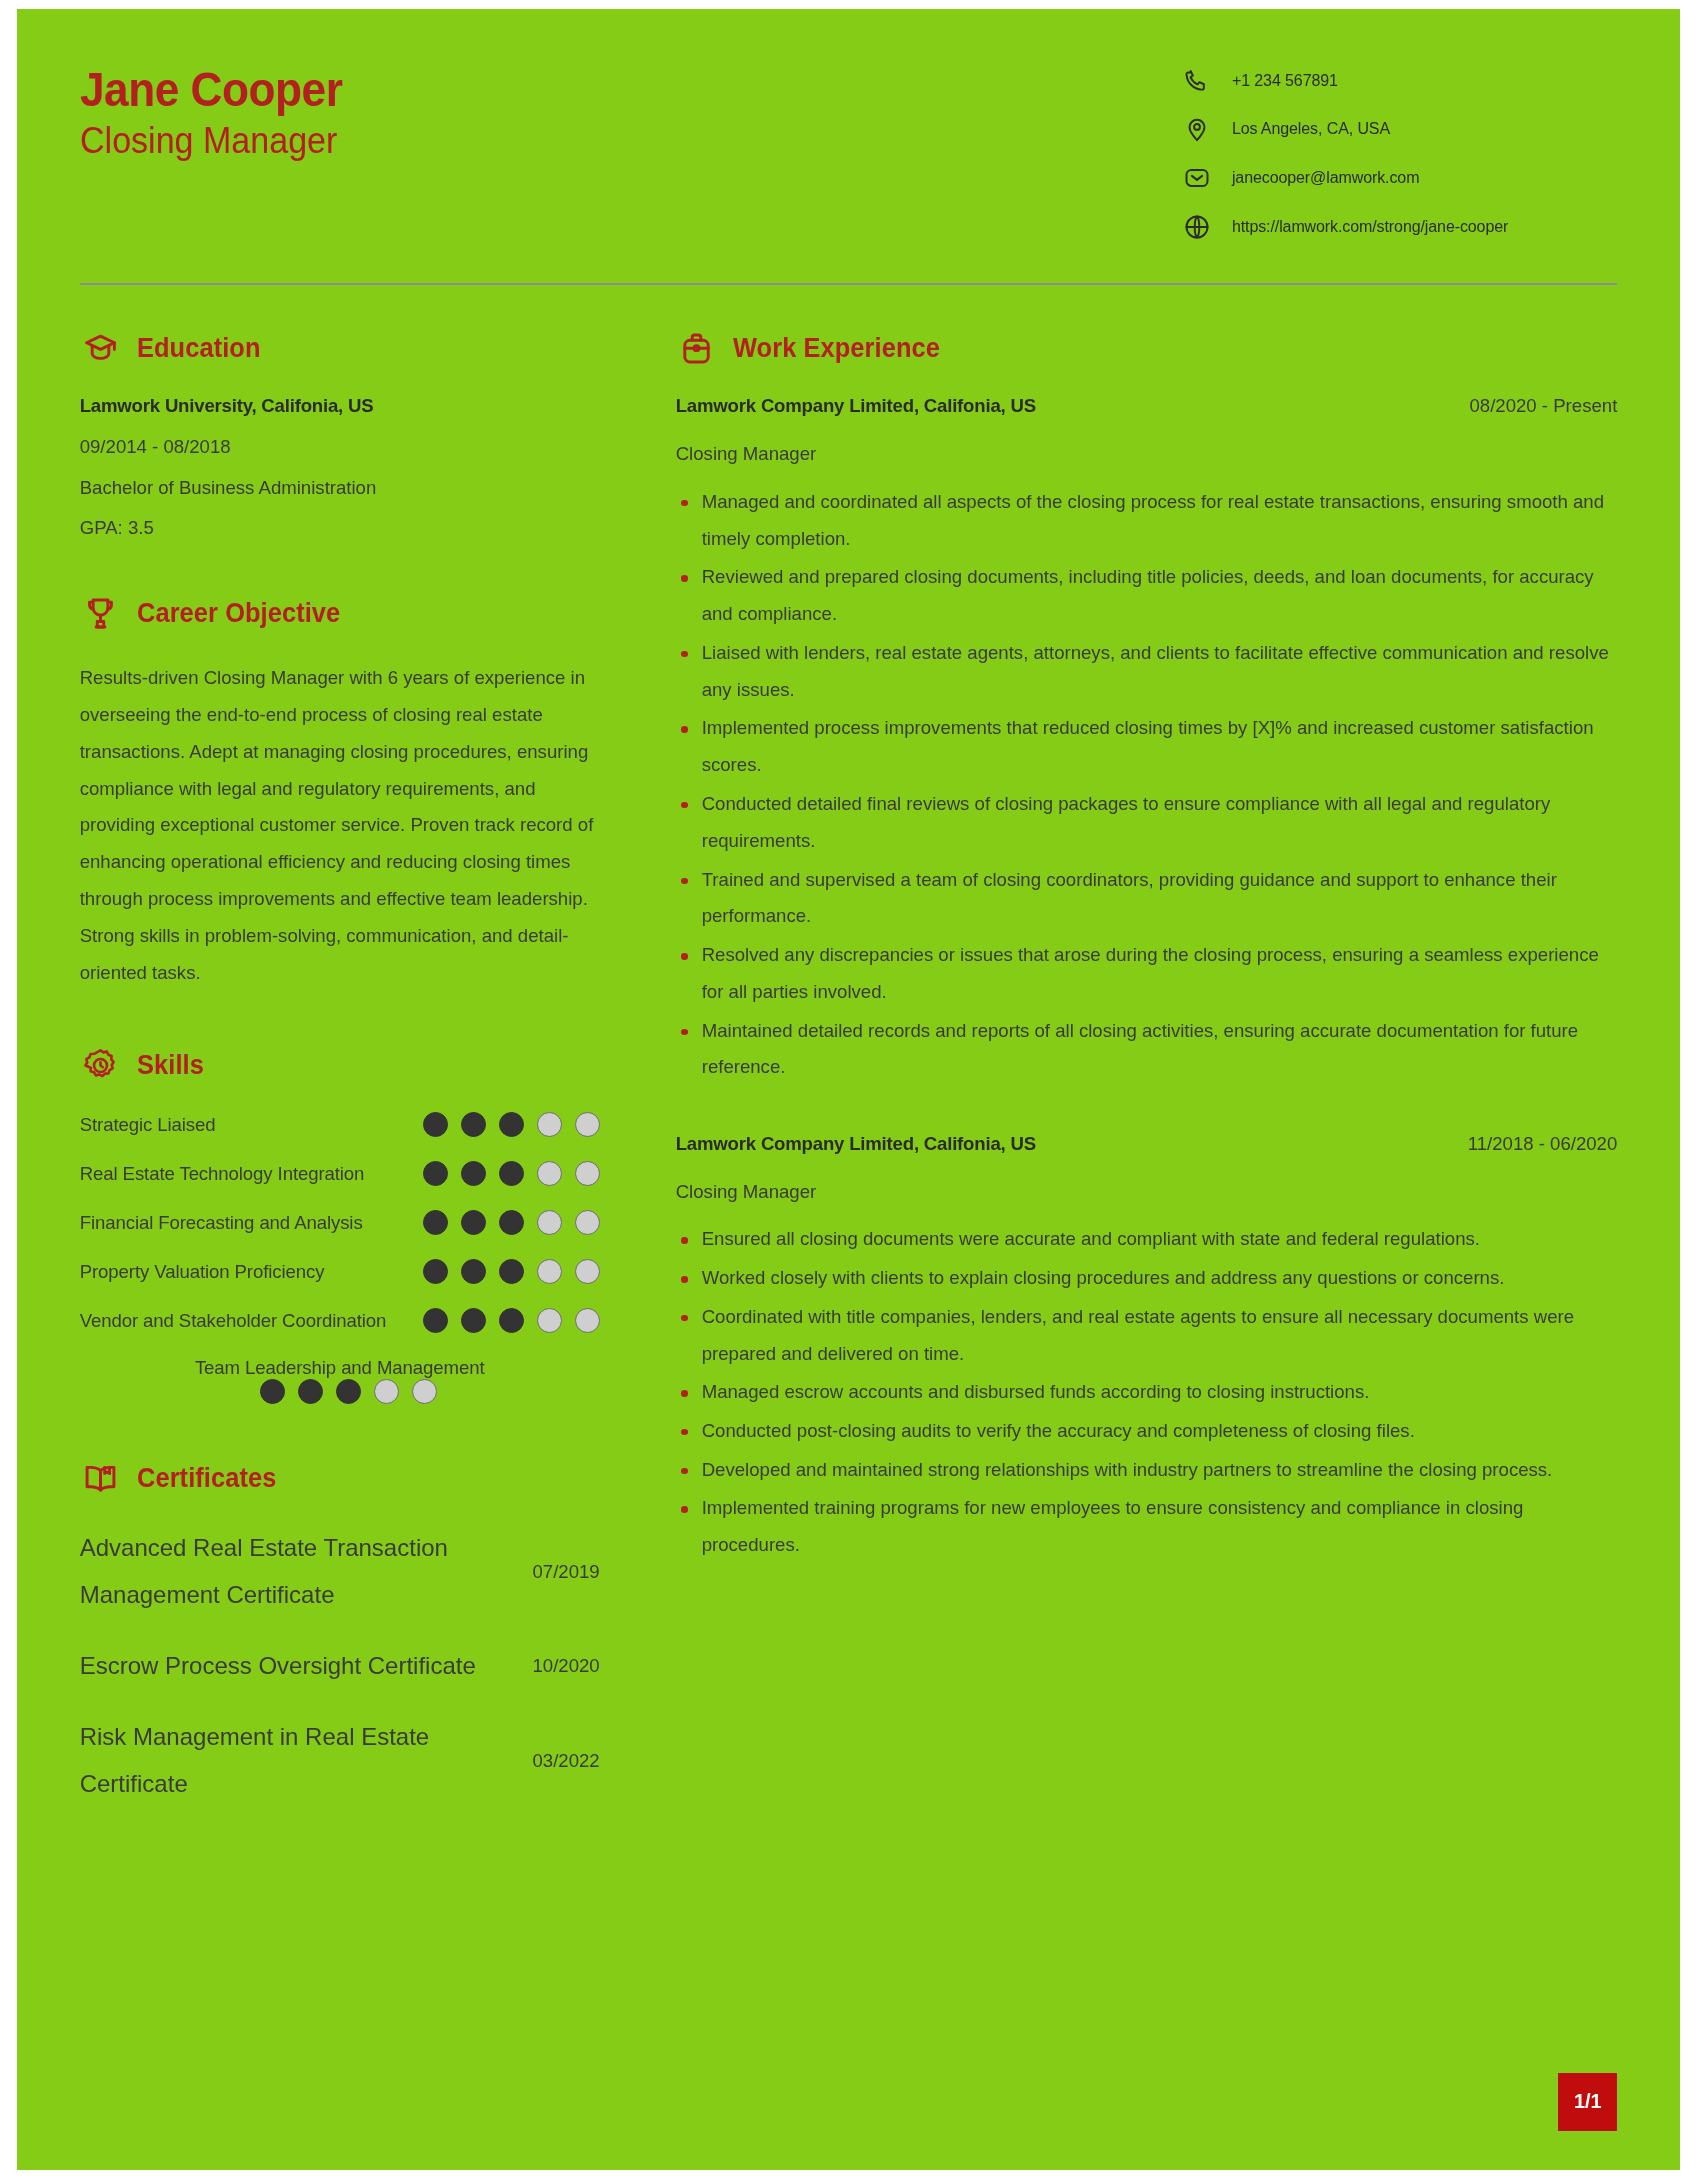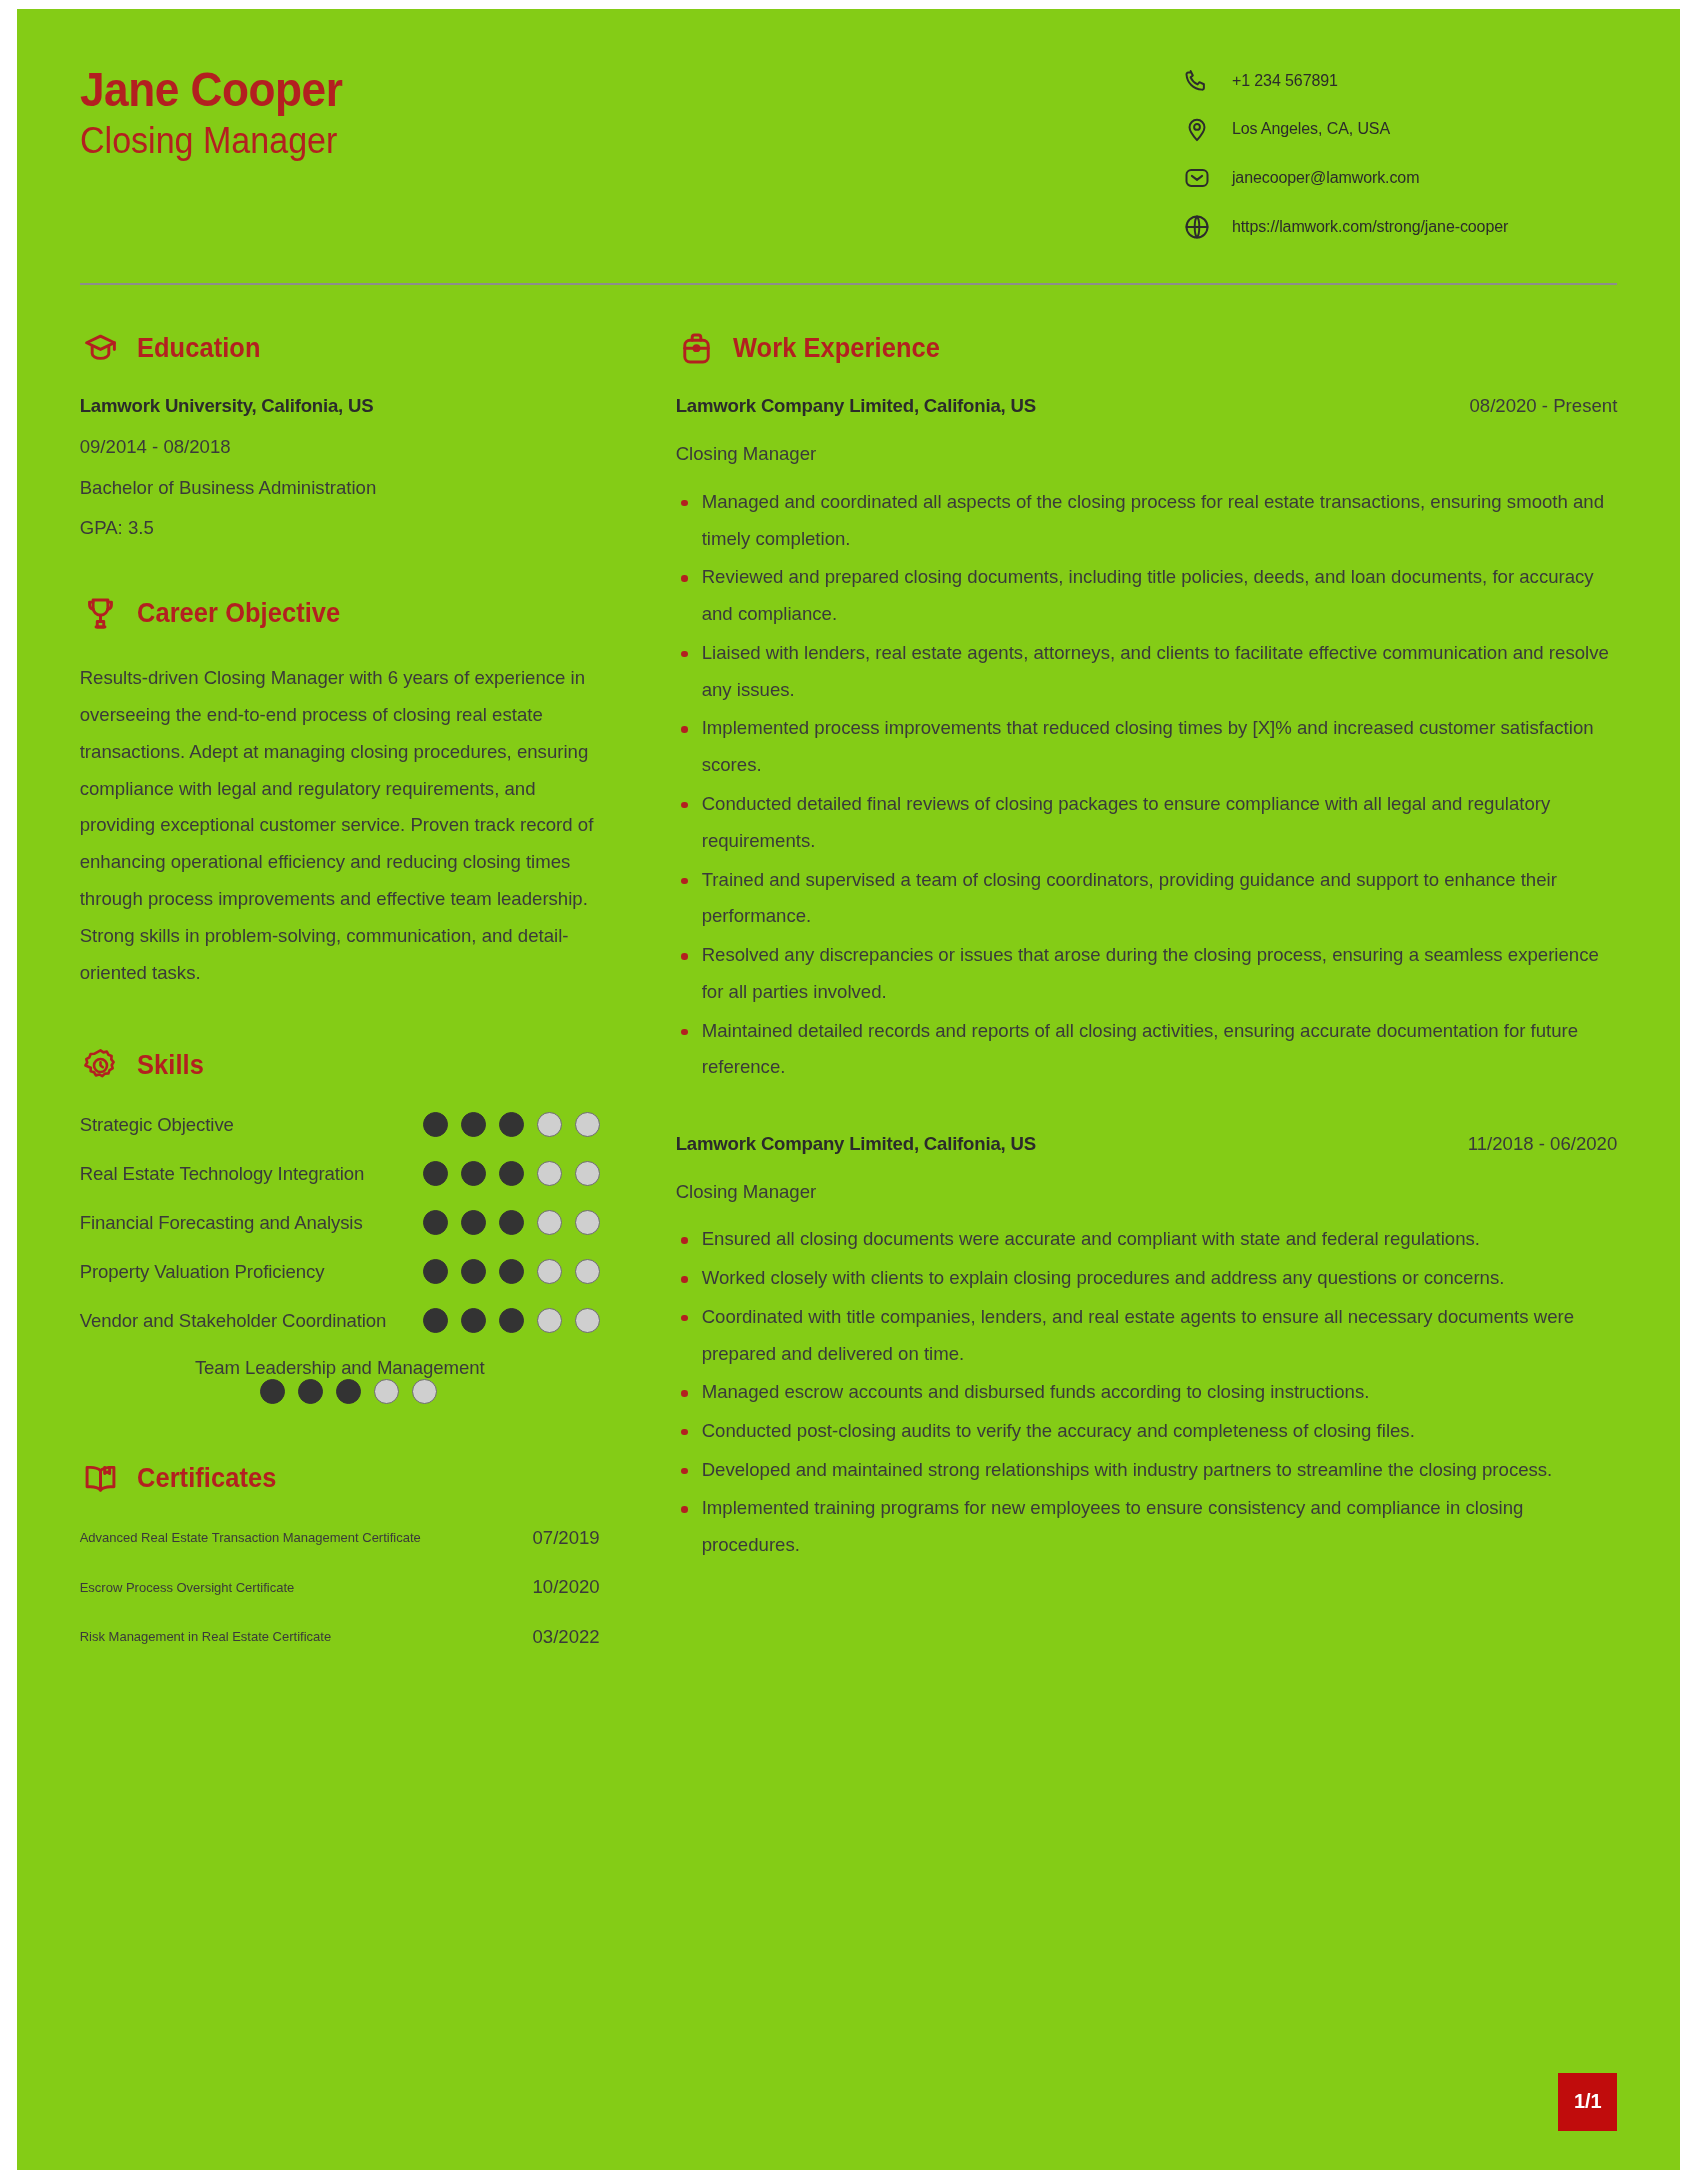--- a/index.html
+++ b/index.html
@@ -178,21 +178,21 @@
 
   
   .cert-row {
     display: flex;
     align-items: center;
     justify-content: space-between;
     margin-bottom: 24px;
   }
   .cert-row:last-child { margin-bottom: 0; }
   .cert-name {
-    font-size: 13px;
+    font-size: 24px;
     color: #3a3a3a;
     line-height: 1.95;
     max-width: 417px;
   }
   .cert-date {
     font-size: 18.6px;
     color: #3a3a3a;
     white-space: nowrap;
     margin-left: 16.7px;
   }
@@ -361,21 +361,21 @@
             <svg width="37" height="37" viewBox="0 0 24 24" fill="none" stroke="currentColor" stroke-width="1.7" stroke-linecap="round" stroke-linejoin="round">
               <path d="M12 2.2l1.9 1.3 2.2-.5 1 2 2.1.8-.2 2.3 1.5 1.7-1.2 1.9.6 2.2-2 1.1-.8 2.2-2.3.1-1.6 1.6-2-1.1-2.2.6-1.2-2-2.2-.7.1-2.3L2.2 12l1.2-1.9-.6-2.2 2-1.2L5.6 4.5l2.3-.1z"></path>
               <circle cx="12" cy="12" r="4.2"></circle>
               <path d="M12 9.9V12l1.5 1.1"></path>
             </svg>
           </span>
           <span class="section-title">Skills</span>
         </div>
         <div>
           <div class="skill-row">
-            <span class="skill-name">Strategic Objective</span>
+            <span class="skill-name">Strategic Liaised</span>
             <span class="skill-dots">
               <span class="dot on"></span>
               <span class="dot on"></span>
               <span class="dot on"></span>
               <span class="dot"></span>
               <span class="dot"></span>
             </span>
           </div>
           <div class="skill-row">
             <span class="skill-name">Real Estate Technology Integration</span>

